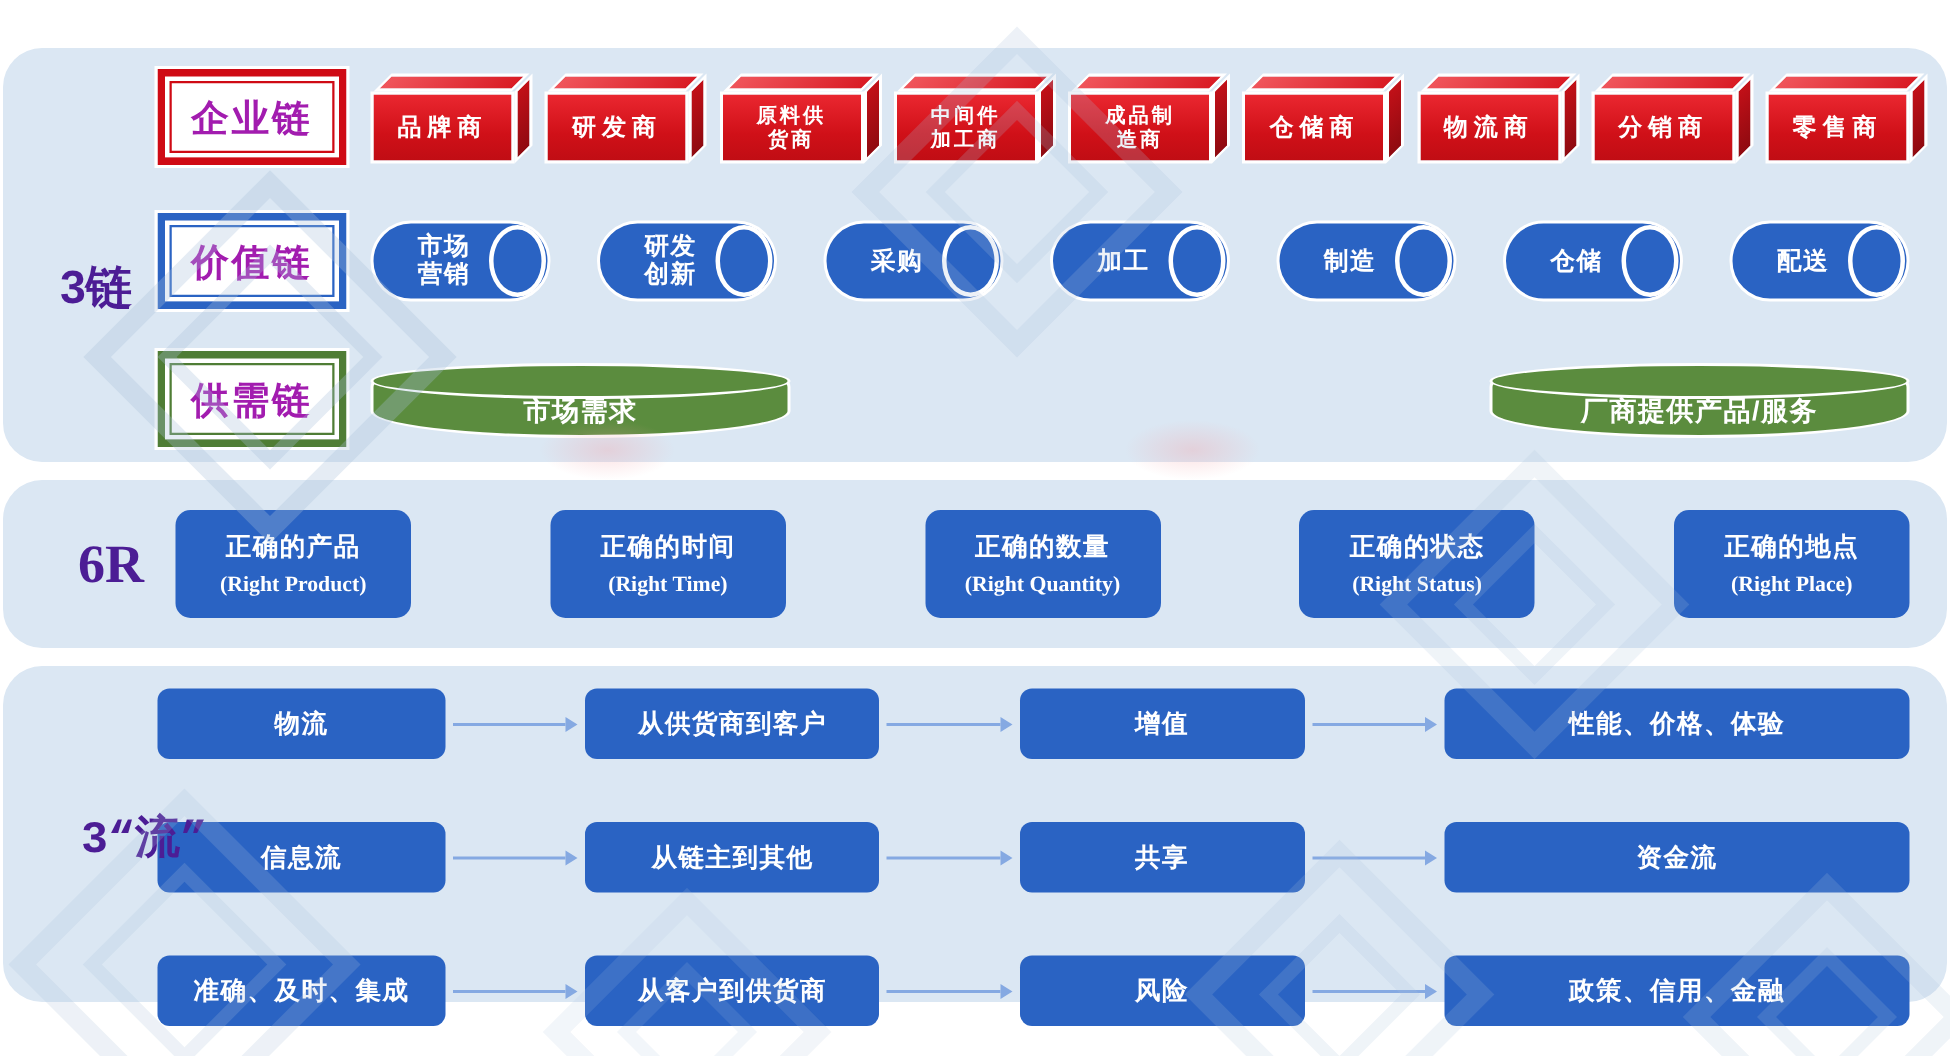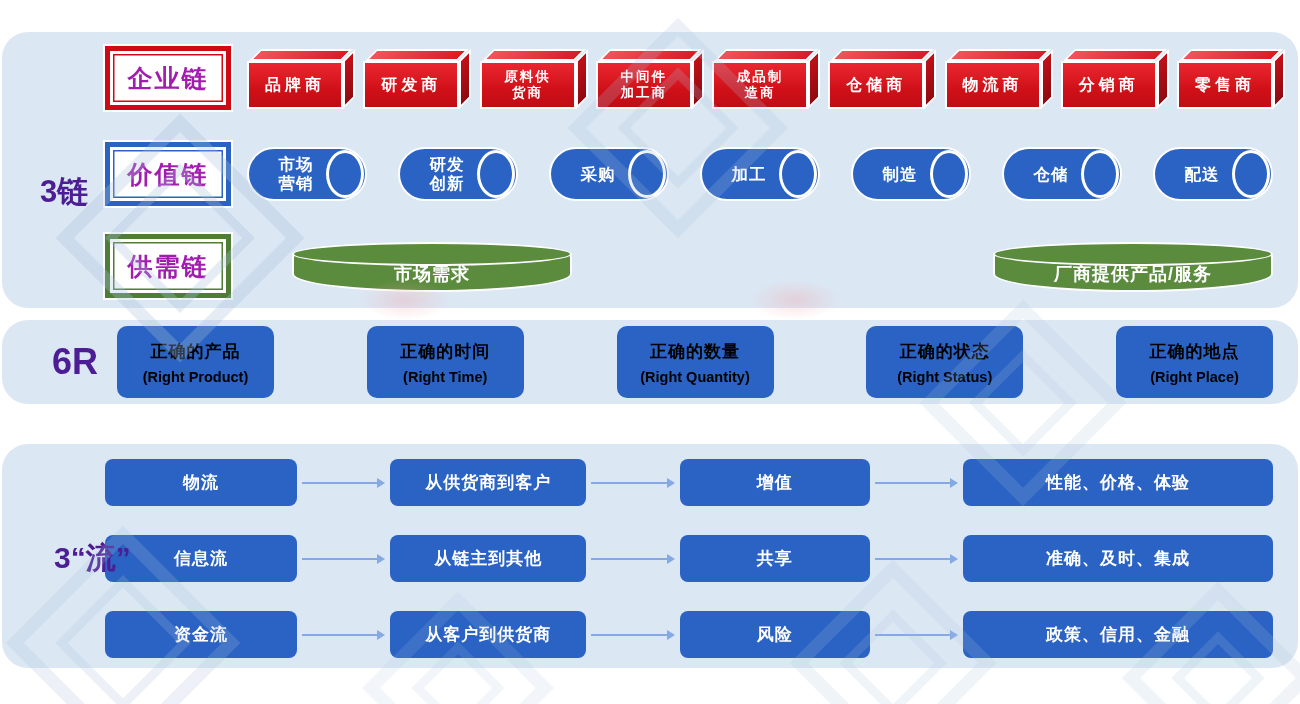--- a/index.html
+++ b/index.html
@@ -7,34 +7,34 @@
     width:1300px;height:704px;position:relative;overflow:hidden;
     background:#ffffff;
     font-family:"Liberation Sans","DejaVu Sans",sans-serif;
     font-weight:bold;color:#111;
   }
   .panel{
     position:absolute;left:2px;right:2px;
     background:#dbe7f3;border-radius:26px;
   }
   #panel-chains{top:32px;height:276px;}
-  #panel-sixr{top:320px;height:84px;}
+  #panel-sixr{top:320px;height:112px;font-family:Liberation Serif, serif;}
   #panel-flows{top:444px;height:224px;}
 
   
   .section-label{position:absolute;color:#4c1d95;font-weight:800;margin-left:12px;}
   #label-3chains{left:26px;top:139px;font-size:31px;}
   #label-6r{position:static;font-size:36px;width:65px;flex:0 0 65px;}
-  #label-3flows{left:40px;top:94px;font-size:30px;}
+  #label-3flows{left:40px;top:94px;font-size:30px;font-family:Liberation Mono, monospace;}
 
   
   .prow{display:flex;align-items:center;padding:0 25px 0 103px;}
   .row-ent{margin-top:14px;}
   .row-val{margin-top:32px;}
-  .row-sup{margin-top:28px;gap:45px;}
+  .row-sup{margin-top:28px;}
   .items{flex:1;display:flex;justify-content:space-between;align-items:center;margin-left:16px;}
 
   
   .tag{
     flex:0 0 116px;width:116px;height:54px;background:#fff;outline:2px solid #fff;
     display:flex;align-items:center;justify-content:center;
     font-size:25px;letter-spacing:2px;color:#a21caf;
   }
   .tag-red{border:5px solid #cf0a14;box-shadow:inset 0 0 0 3px #fff,inset 0 0 0 4.5px #cf0a14;}
   .tag-blue{border:5px solid #2a63c3;box-shadow:inset 0 0 0 3px #fff,inset 0 0 0 4.5px #2a63c3;}
@@ -90,30 +90,30 @@
     position:absolute;inset:0;display:flex;align-items:center;justify-content:center;
     padding-top:3px;color:#ffffff;font-size:18px;letter-spacing:1px;z-index:2;
   }
 
   
   #panel-sixr{display:flex;align-items:center;padding:0 25px 0 38px;box-sizing:border-box;}
   .sixr-items{flex:1;display:flex;justify-content:space-between;align-items:center;}
   .rcard{
     width:157px;height:72px;background:#2a63c3;border-radius:10px;
     display:flex;flex-direction:column;align-items:center;justify-content:center;
-    color:#000000;gap:6px;
+    color:#ffffff;gap:6px;
   }
   .rcard .cn{font-size:17px;letter-spacing:1px;}
   .rcard .en{font-size:14.5px;letter-spacing:0;}
 
   
   .flow-grid{
     margin:15px 25px 0 103px;display:grid;
     grid-template-columns:192px 1fr 196px 1fr 190px 1fr 310px;
-    grid-auto-rows:47px;row-gap:29px;align-items:center;
+    grid-auto-rows:47px;row-gap:42px;align-items:center;
   }
   .fbox{
     height:47px;background:#2a63c3;border-radius:8px;
     display:flex;align-items:center;justify-content:center;
     color:#fff;font-size:17px;letter-spacing:1px;
   }
   .arrow{display:flex;align-items:center;padding:0 5px;}
   .arrow .line{flex:1;height:2px;background:#85a9e2;}
   .arrow::after{content:"";border-left:8px solid #85a9e2;border-top:5px solid transparent;border-bottom:5px solid transparent;}
 
@@ -256,23 +256,23 @@
         <div class="line"></div>
       </div>
     <div class="fbox">从链主到其他</div>
     <div class="arrow">
         <div class="line"></div>
       </div>
     <div class="fbox">共享</div>
     <div class="arrow">
         <div class="line"></div>
       </div>
+    <div class="fbox">资金流</div>
+
     <div class="fbox">准确、及时、集成</div>
-
-    <div class="fbox">资金流</div>
     <div class="arrow">
         <div class="line"></div>
       </div>
     <div class="fbox">从客户到供货商</div>
     <div class="arrow">
         <div class="line"></div>
       </div>
     <div class="fbox">风险</div>
     <div class="arrow">
         <div class="line"></div>

